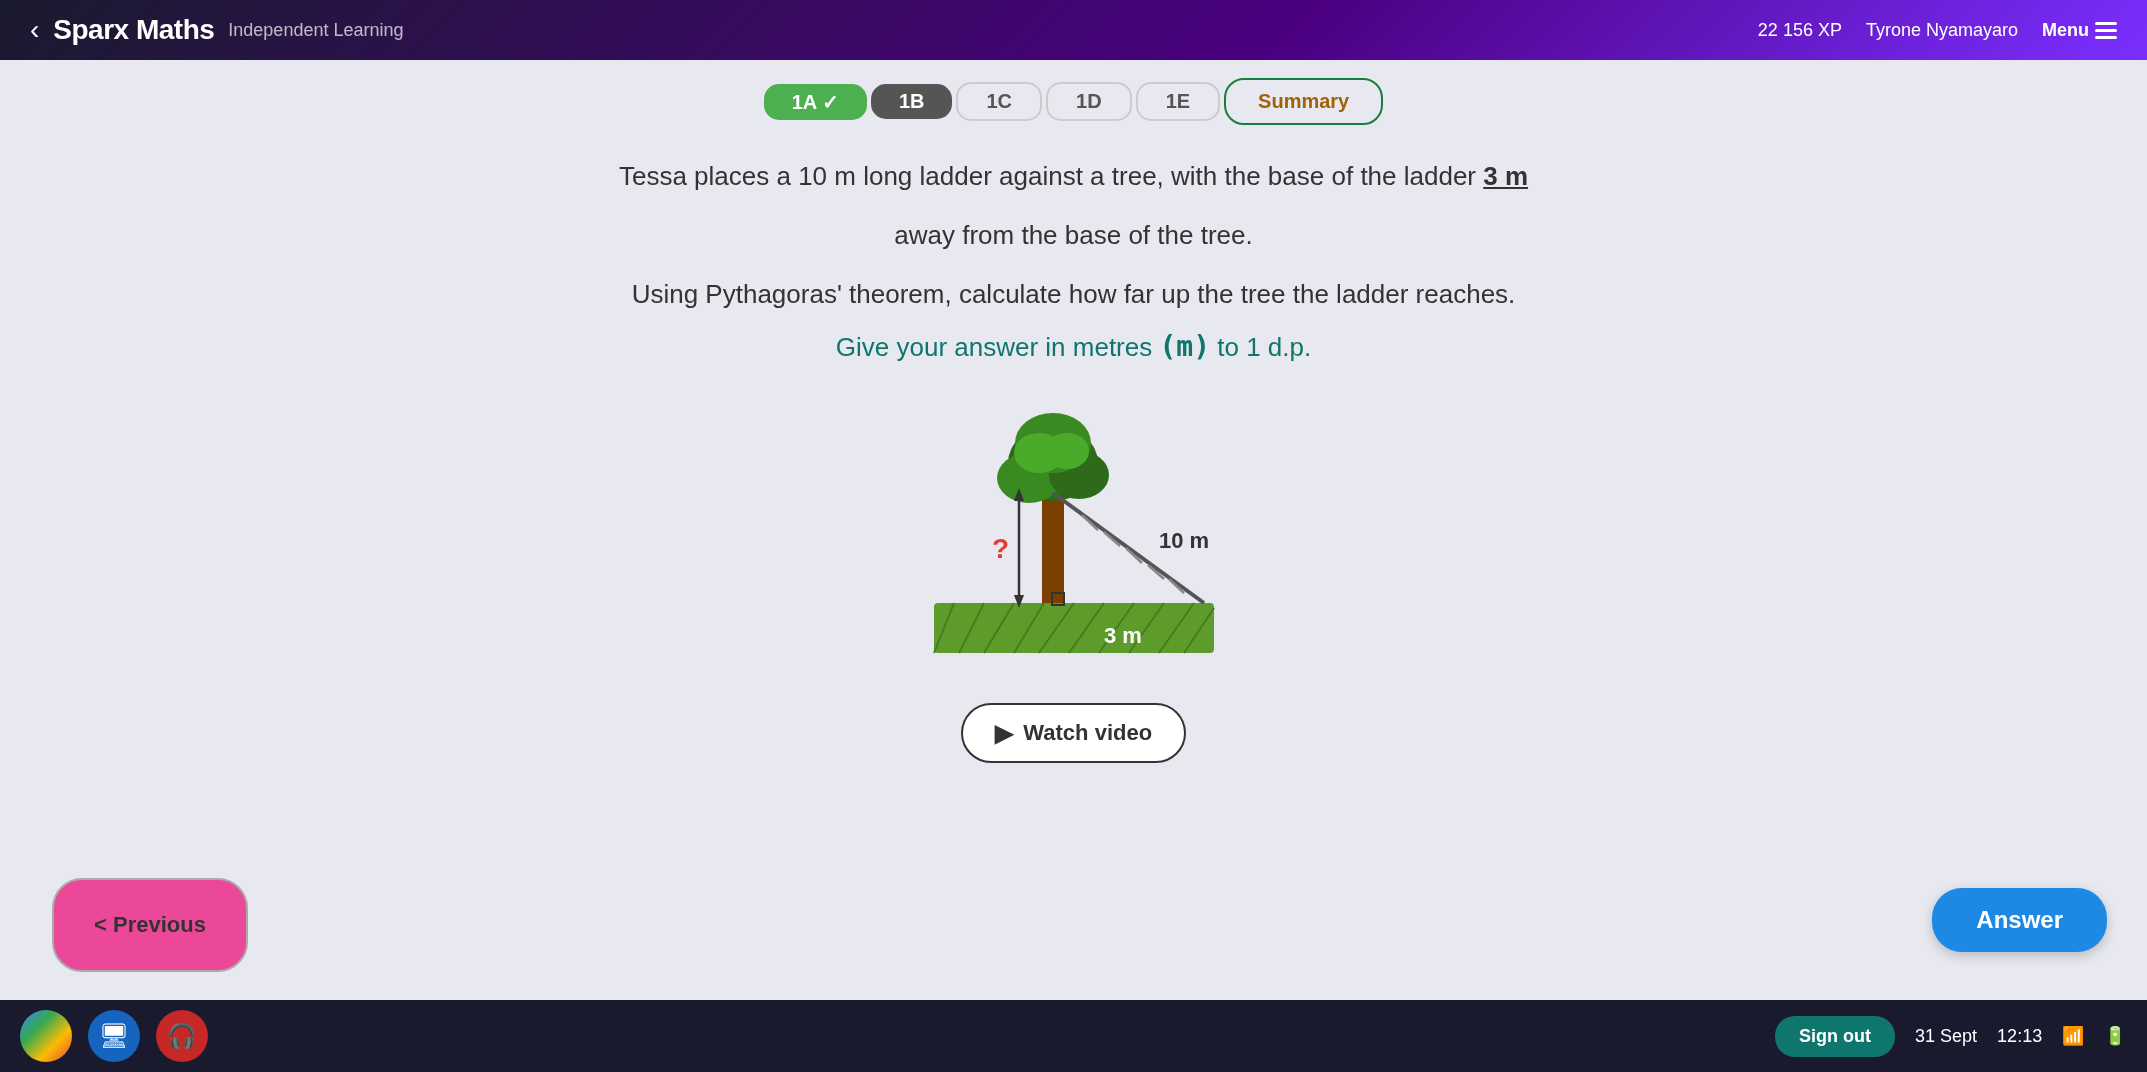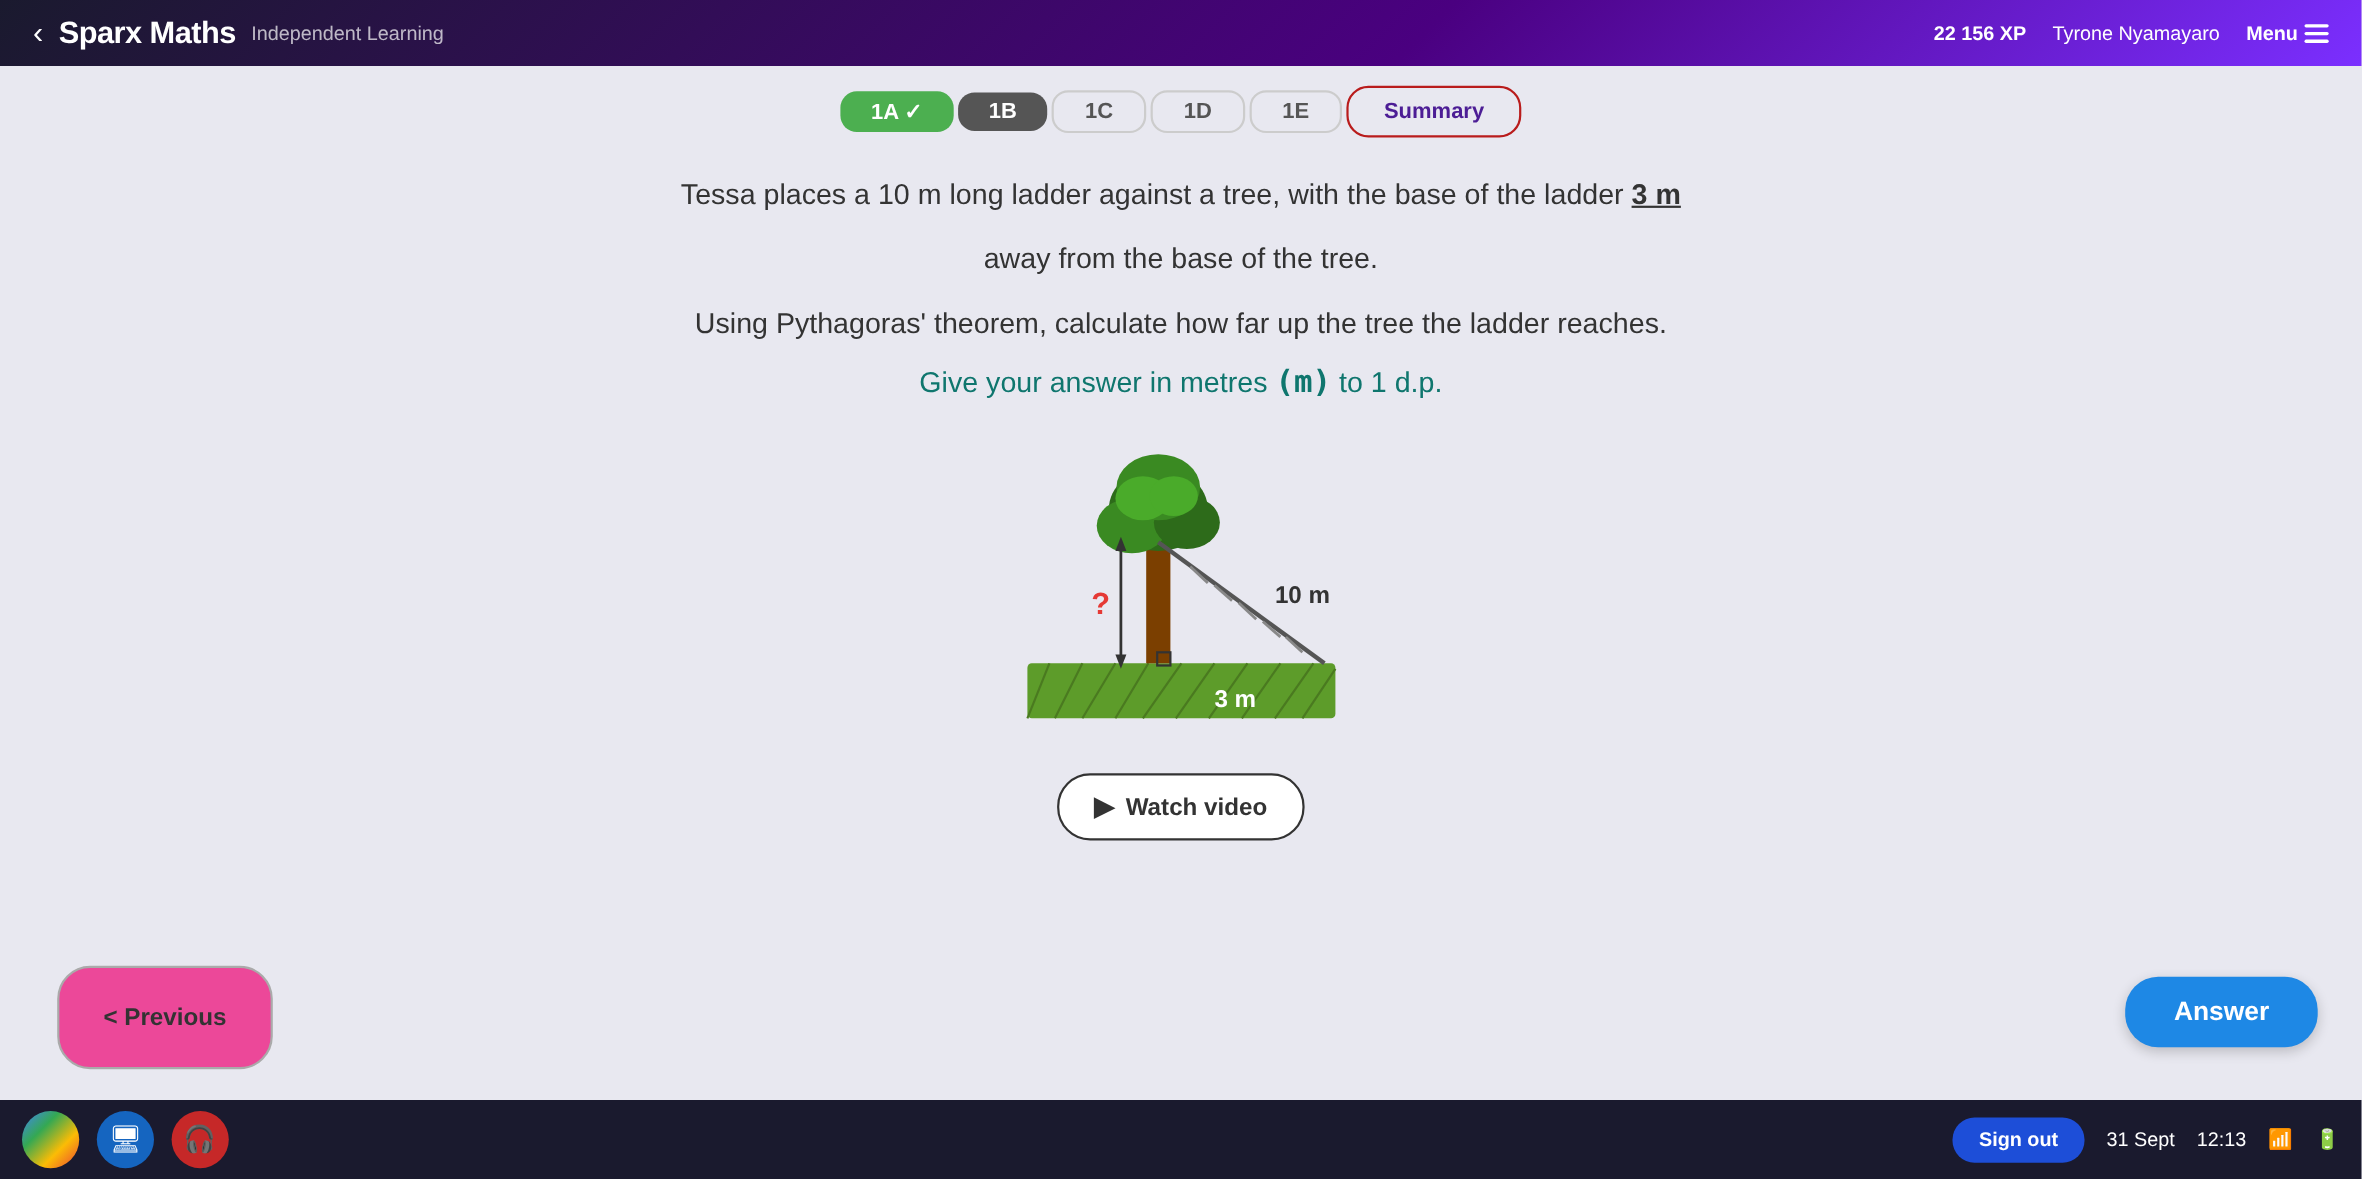--- a/index.html
+++ b/index.html
@@ -43,21 +43,21 @@
     }
     .topbar-right {
       margin-left: auto;
       display: flex;
       align-items: center;
       gap: 24px;
       color: white;
     }
     .topbar-xp {
       font-size: 18px;
-      font-weight: 700;
+      font-weight: 400;
     }
     .topbar-user {
       font-size: 18px;
     }
     .topbar-menu {
       font-size: 18px;
       font-weight: 700;
       cursor: pointer;
       display: flex;
       align-items: center;
@@ -103,22 +103,22 @@
       background: #555;
       color: white;
     }
     .tab.inactive {
       background: transparent;
       color: #555;
       border: 2px solid #ccc;
     }
     .tab.summary {
       background: transparent;
-      color: #4c1d95;
-      border: 2px solid #b91c1c;
+      color: #a16207;
+      border: 2px solid #15803d;
       border-radius: 20px;
       padding: 10px 32px;
     }
 
     
     .main-content {
       width: 100%;
       padding: 20px 80px 0 80px;
       display: flex;
       flex-direction: column;
@@ -246,21 +246,21 @@
     .taskbar-icon.red { background: #c62828; color: white; }
     .taskbar-right {
       margin-left: auto;
       display: flex;
       align-items: center;
       gap: 20px;
       color: white;
       font-size: 18px;
     }
     .sign-out-btn {
-      background: #1d4ed8;
+      background: #0f766e;
       color: white;
       border: none;
       border-radius: 20px;
       padding: 10px 24px;
       font-size: 18px;
       font-weight: 600;
       cursor: pointer;
     }
 
     

